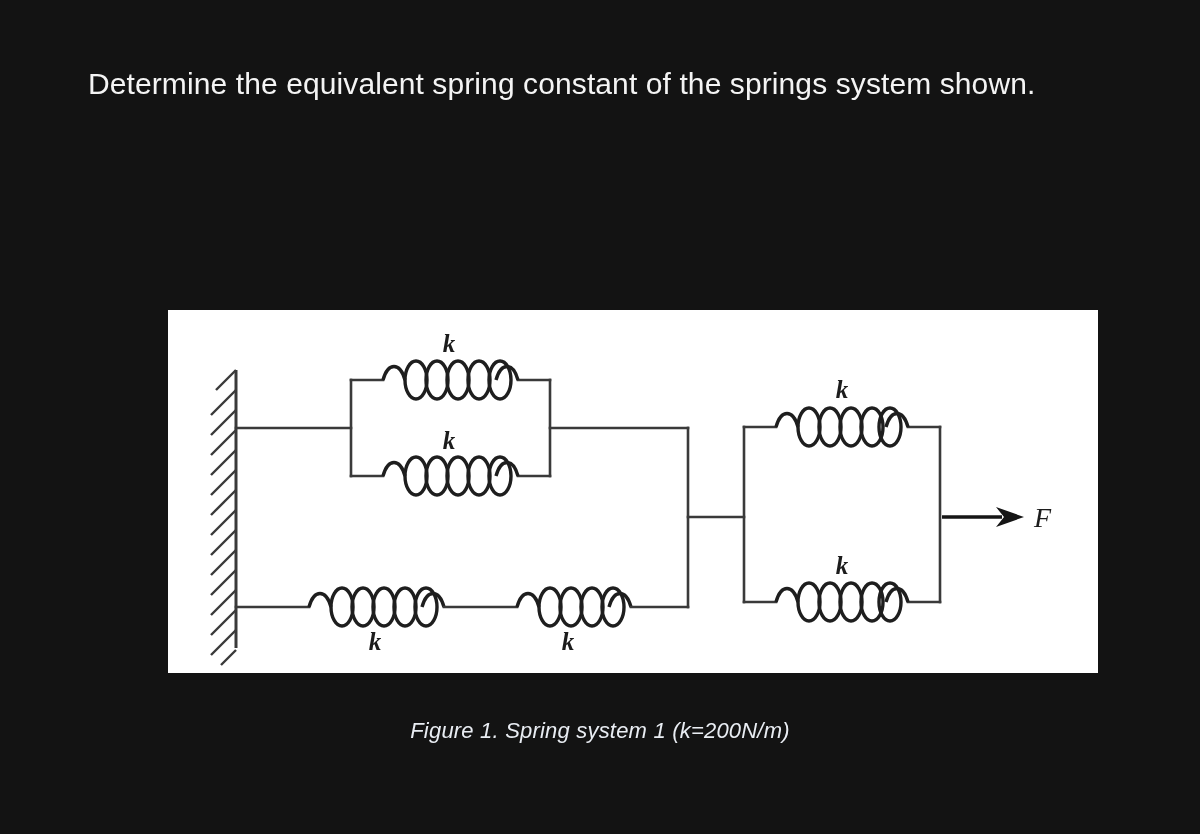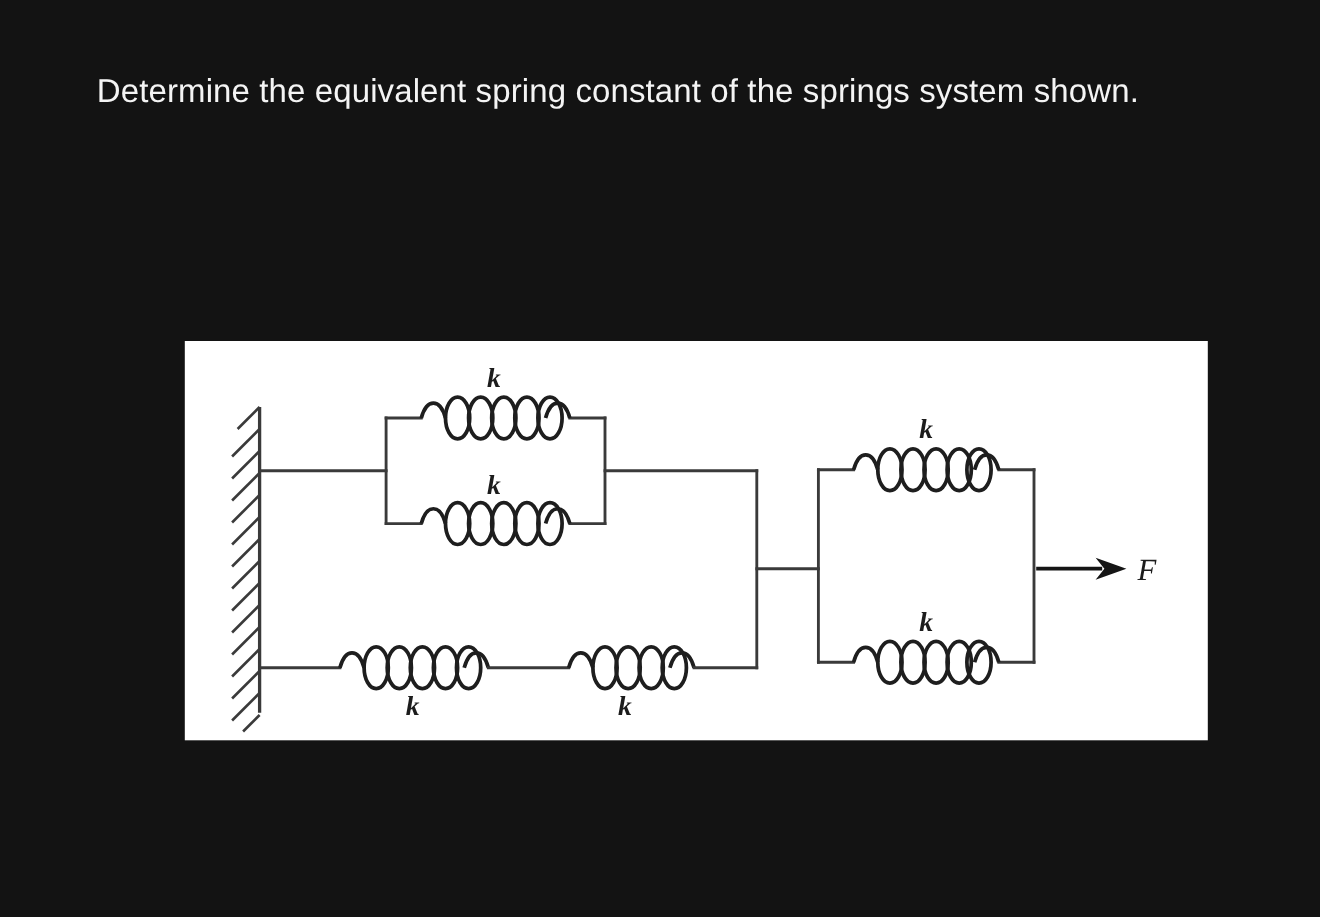--- a/index.html
+++ b/index.html
@@ -246,14 +246,15 @@
 
       <g>
         <line class="arrowline" x1="774" y1="207" x2="834" y2="207"></line>
         <polygon class="arrowhead" points="828,197 856,207 828,217 836,207"></polygon>
         <text class="f-label" x="866" y="217">F</text>
       </g>
 
     </svg>
   </div>
 
+  <div class="figure-caption">Figure 1.  Spring system 1 (k=200N/m)</div>
 
 </div>
 
 </body></html>

